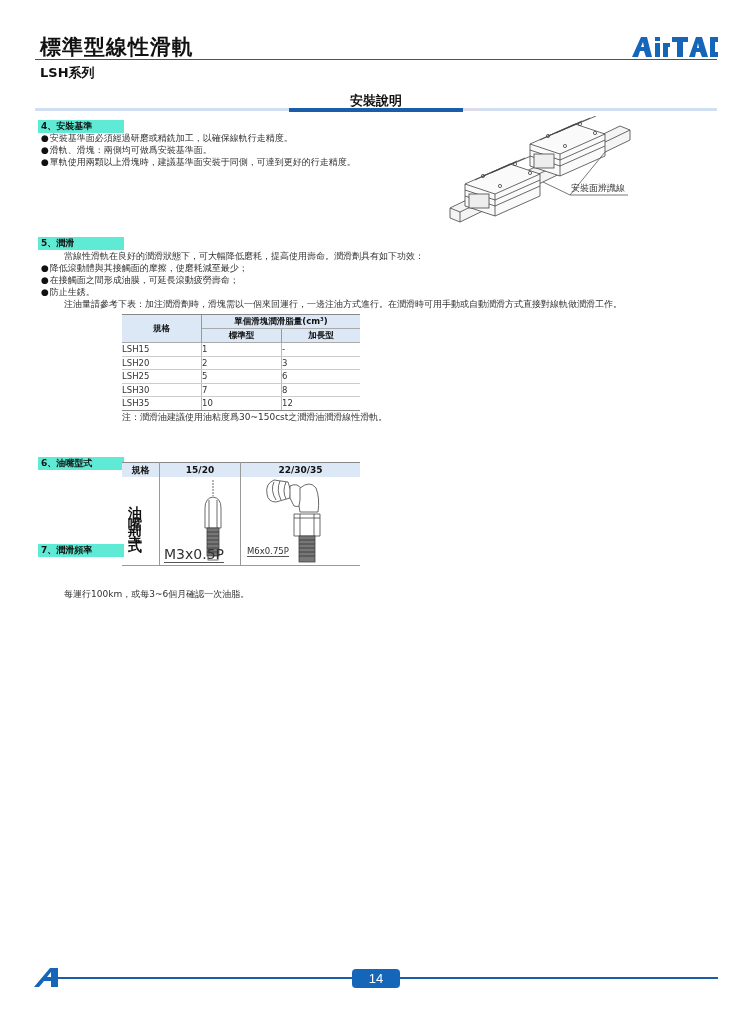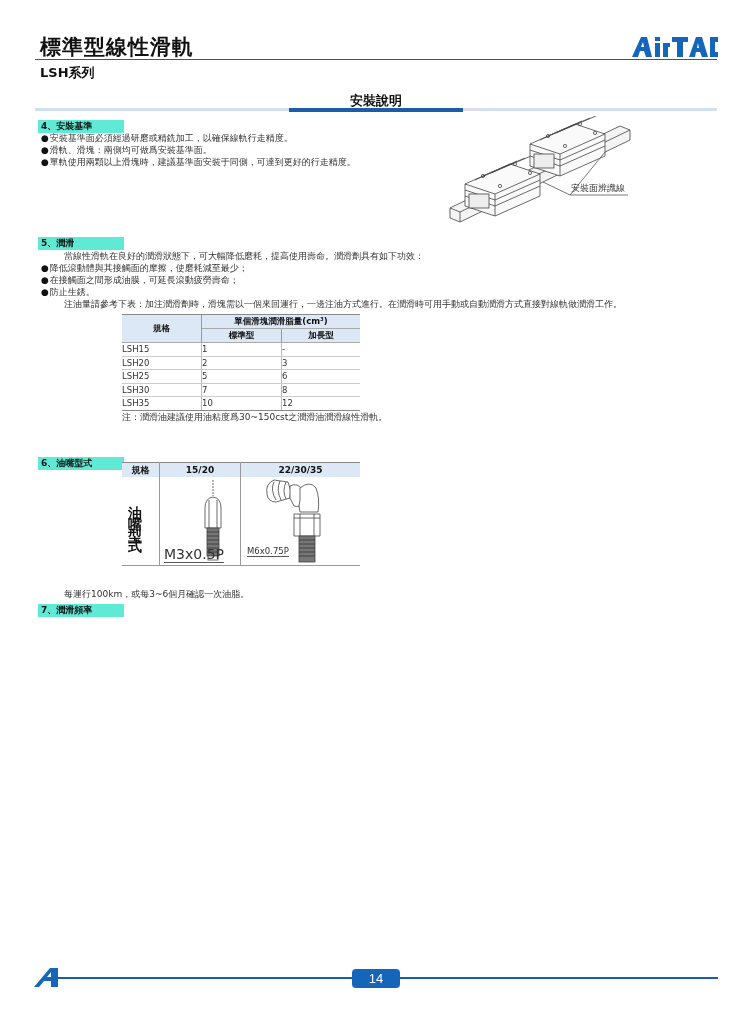--- a/index.html
+++ b/index.html
@@ -167,20 +167,20 @@
     <path d="M32 38 L58 38 L58 60 L32 60 Z" fill="#fff"></path>
     <line x1="38" y1="38" x2="38" y2="60"></line>
       <line x1="52" y1="38" x2="52" y2="60"></line>
     <line x1="32" y1="42" x2="58" y2="42"></line>
     <rect x="37" y="60" width="16" height="26" fill="#777"></rect>
     <path d="M37 64 H53 M37 68 H53 M37 72 H53 M37 76 H53 M37 80 H53" stroke="#333"></path>
   </svg>
   <div class="abs" style="left:125px; top:84px; font-size:8.5px; color:#333; border-bottom:1px solid #555;">M6x0.75P</div>
 </div>
 
-<div class="abs hdr" style="left:38px; top:604px;">7、潤滑頻率</div>
+<div class="abs hdr" style="left:38px; top:544px;">7、潤滑頻率</div>
 <div class="abs txt" style="left:64px; top:589px;">每運行100km，或每3~6個月確認一次油脂。</div>
 
 <svg class="abs" style="left:34px; top:967px;" width="28" height="20" viewBox="0 0 28 20">
   <path d="M0 20 L16 1 L24 1 L24 20 L17 20 L17 14 L10 14 L5 20 Z M13 10 L17 10 L17 5 Z" fill="#1565b8"></path>
 </svg>
 <div class="abs footer-line"></div>
 <div class="abs page-num">14</div>
 
 </body></html>

